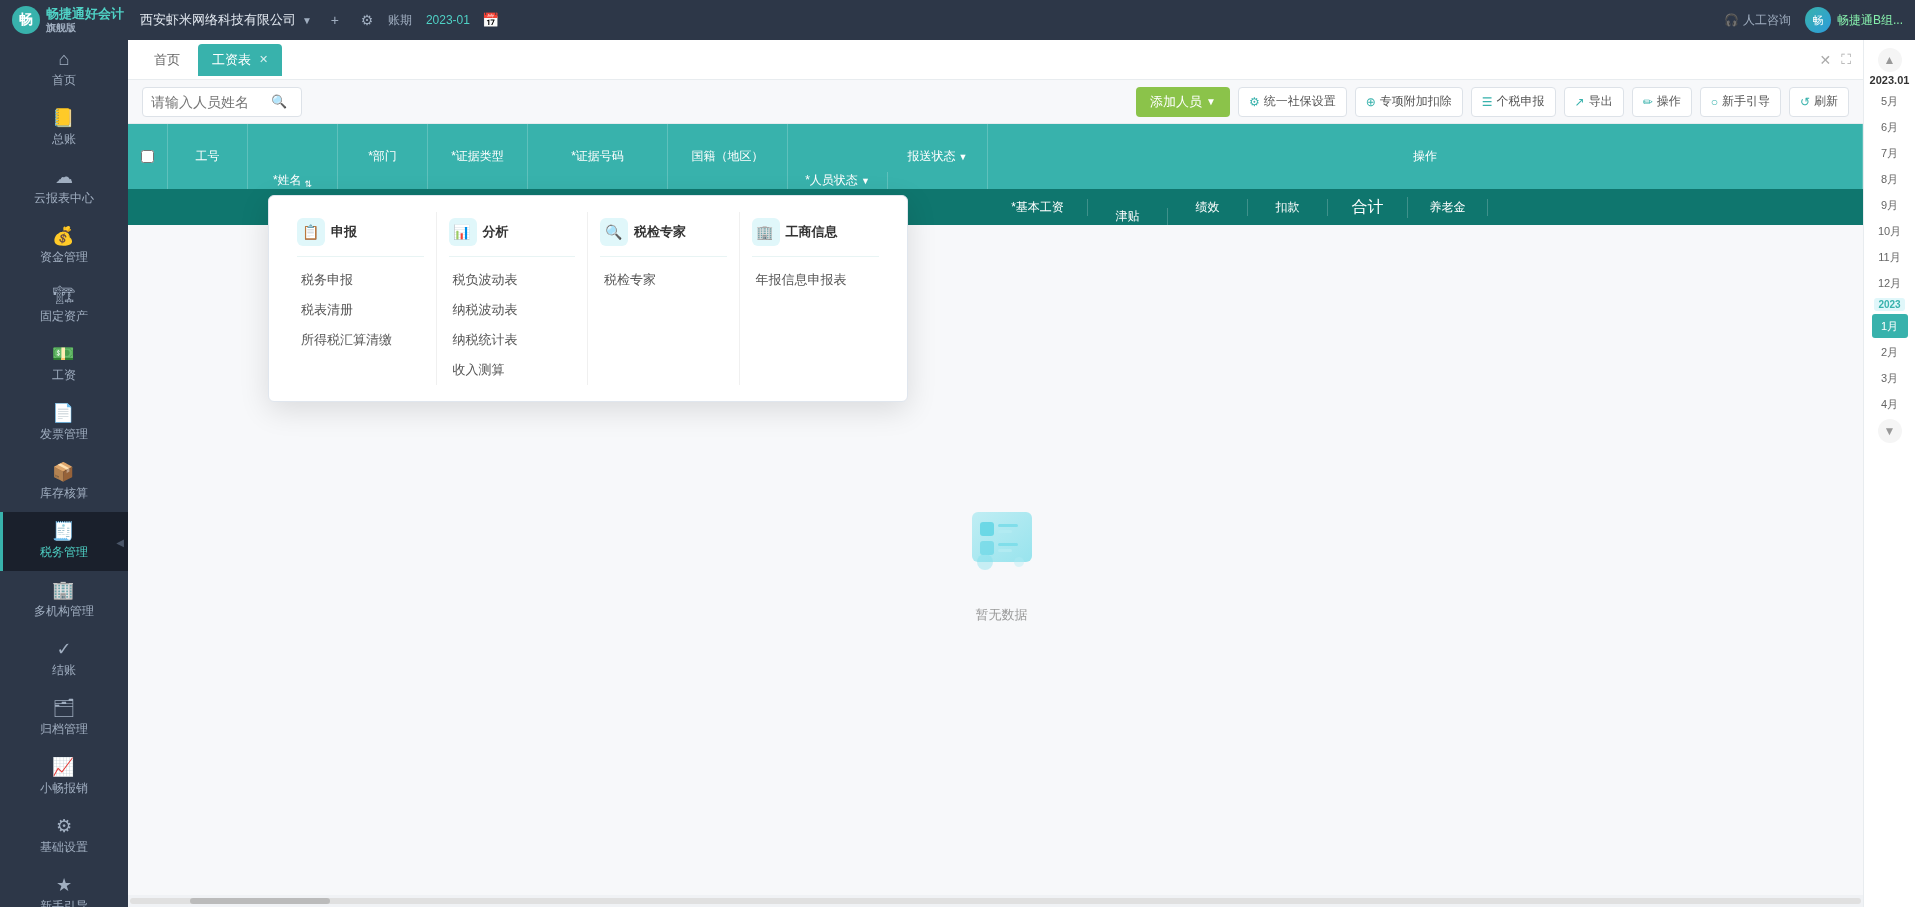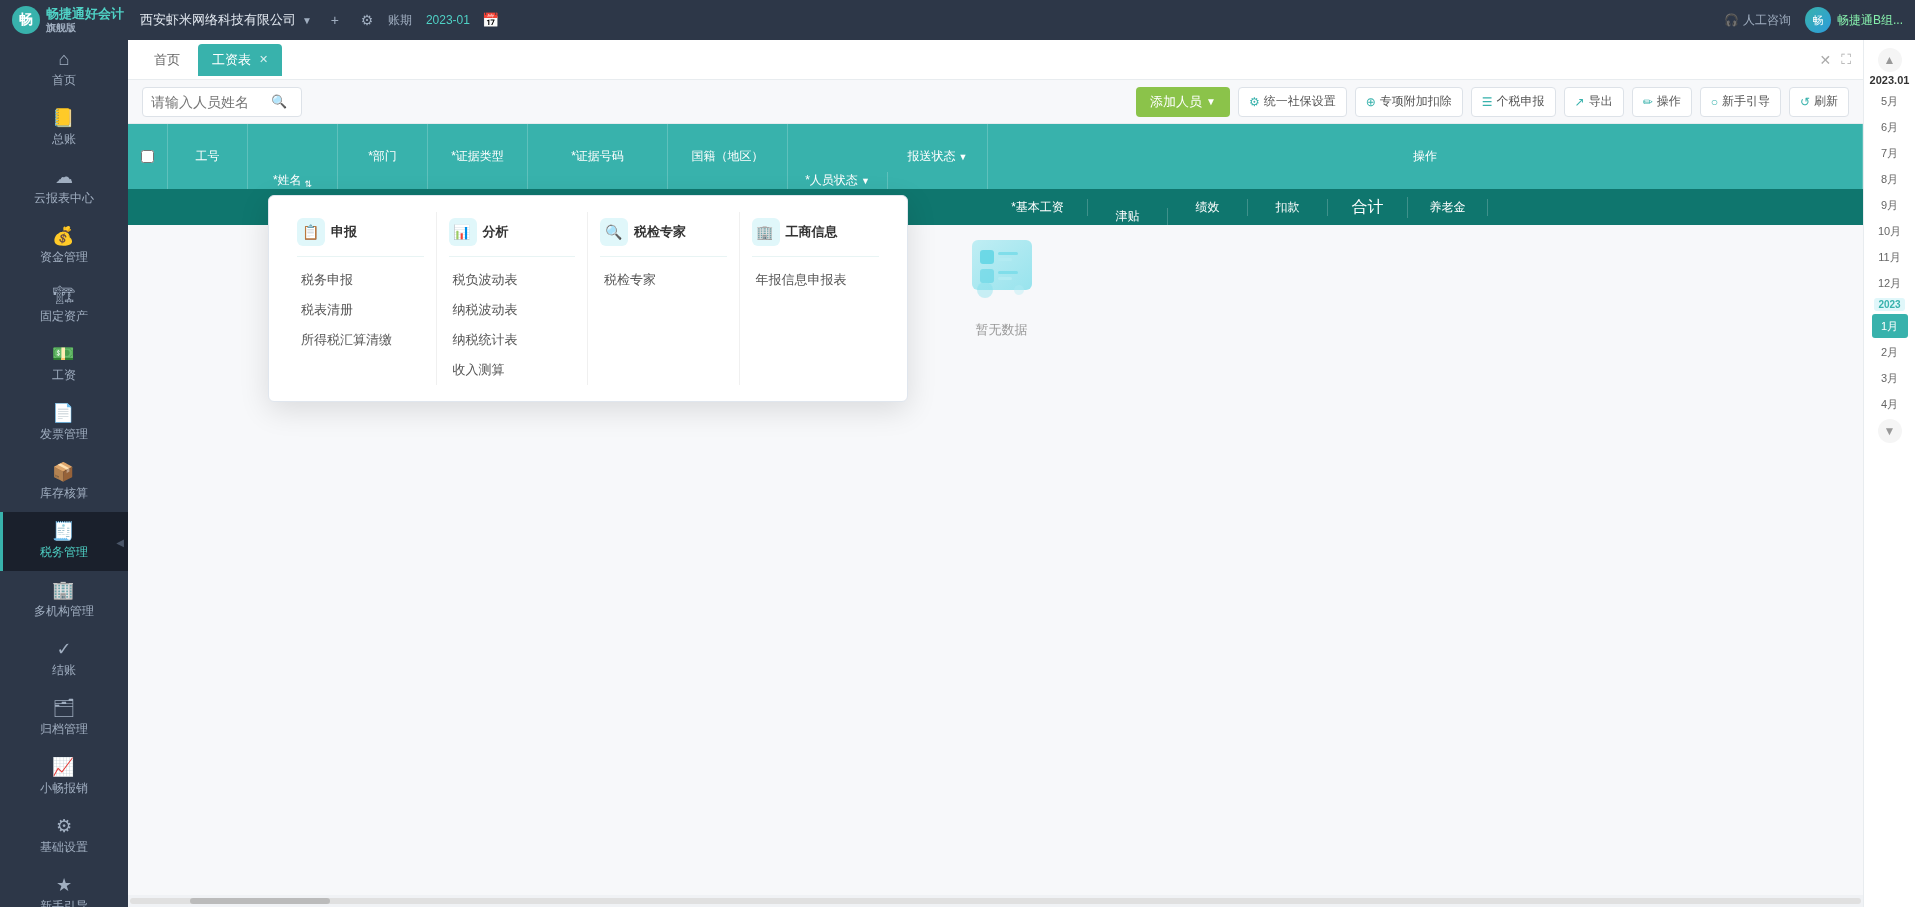--- a/index.html
+++ b/index.html
@@ -221,22 +221,22 @@
       background: #0f766e;
       display: flex; align-items: center;
       min-height: 28px;
       color: #fff; font-size: 12px;
       flex-shrink: 0;
     }
 
     
     .empty-state {
       flex: 1;
-      display: flex; flex-direction: column; align-items: center; 
-      gap: 16px;
+      display: flex; flex-direction: column; align-items: center; justify-content: center;
+      gap: 29px;
       margin-left: 12px;
     }
     .empty-icon {
       width: 80px; height: 80px;
       position: relative;
     }
     .empty-icon svg { width: 80px; height: 80px; }
     .empty-text { color: #999; font-size: 13px; }
 
     

